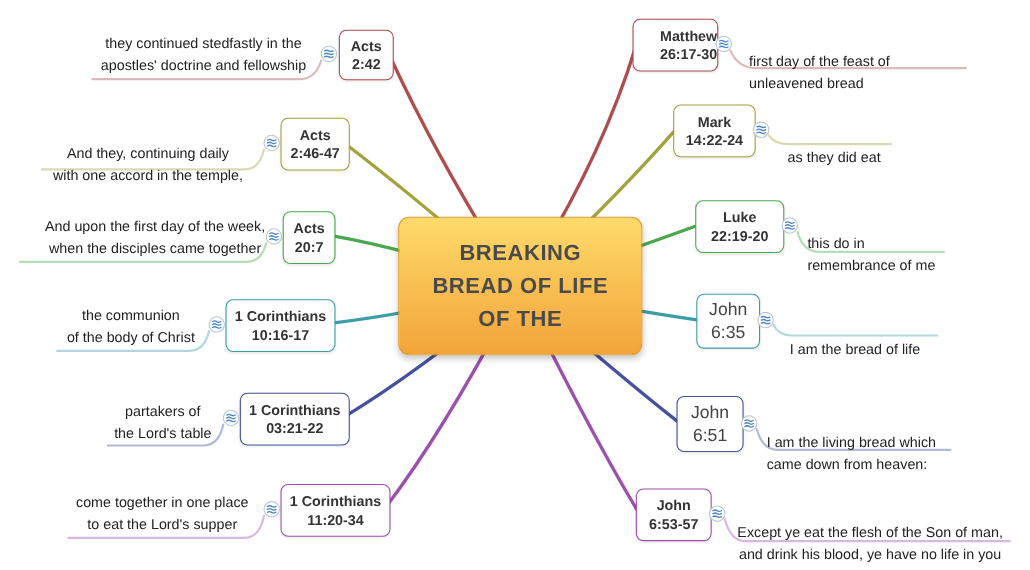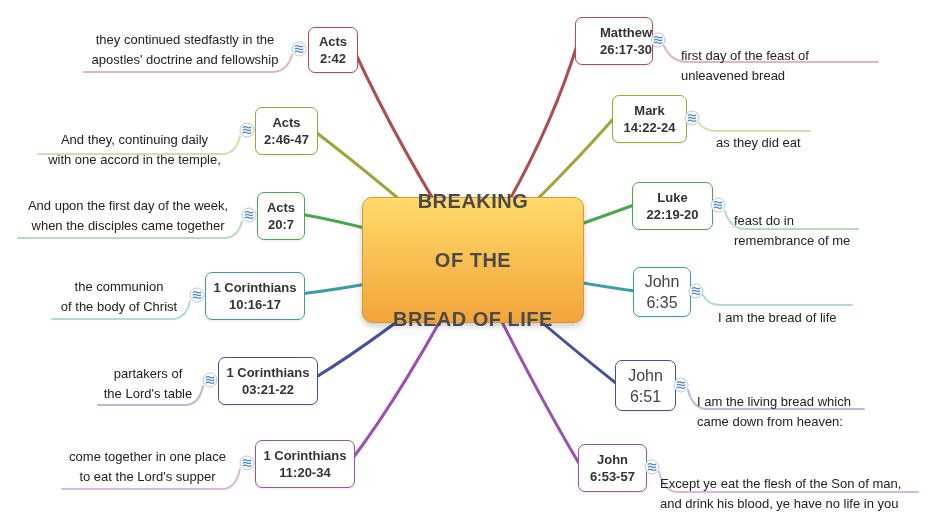--- a/index.html
+++ b/index.html
@@ -57,24 +57,24 @@
     <path d="M688 390 Q693 409 707 409 L864 409" fill="none" stroke-width="2" stroke-opacity="0.4" stroke-linecap="round" stroke="#45519D"></path>
     <path d="M659 472 Q664 492 678 492 L918 492" fill="none" stroke-width="2" stroke-opacity="0.4" stroke-linecap="round" stroke="#9C50AE"></path>
     <path d="M292 55 Q287 72 272 72 L84 72" fill="none" stroke-width="2" stroke-opacity="0.4" stroke-linecap="round" stroke="#AE4D50"></path>
     <path d="M240 136 Q236 154 222 154 L38 154" fill="none" stroke-width="2" stroke-opacity="0.4" stroke-linecap="round" stroke="#A2A33B"></path>
     <path d="M242 221 Q238 238 224 238 L18 238" fill="none" stroke-width="2" stroke-opacity="0.4" stroke-linecap="round" stroke="#49A84D"></path>
     <path d="M190 301 Q186 319 172 319 L52 319" fill="none" stroke-width="2" stroke-opacity="0.4" stroke-linecap="round" stroke="#3C9DA9"></path>
     <path d="M203 386 Q199 405 185 405 L98 405" fill="none" stroke-width="2" stroke-opacity="0.4" stroke-linecap="round" stroke="#45519D"></path>
     <path d="M240 469 Q236 489 222 489 L62 489" fill="none" stroke-width="2" stroke-opacity="0.4" stroke-linecap="round" stroke="#9C50AE"></path>
   </svg>
 
-  <div class="center-topic" style="--bg1: #FFDA6B; --bg2: #F2A43A; border-color: rgb(216, 155, 46); color: rgb(74, 74, 74); gap: 29px;">
+  <div class="center-topic" style="--bg1: #FFDA6B; --bg2: #F2A43A; border-color: rgb(216, 155, 46); color: rgb(74, 74, 74);">
     <span>BREAKING</span>
+    <span>BREAD OF LIFE</span>
     <span>OF THE</span>
-    <span>BREAD OF LIFE</span>
   </div>
 
   <div class="topic" style="left: 575px; top: 17px; width: 76px; height: 46px; border-color: rgb(174, 77, 80); align-items: flex-end;">
     <span>Matthew</span>
     <span>26:17-30</span>
   </div>
   <div class="topic" style="left: 612px; top: 95px; width: 73px; height: 46px; border-color: rgb(162, 163, 59);">
     <span>Mark</span>
     <span>14:22-24</span>
   </div>
@@ -122,45 +122,45 @@
 
   <div class="note right" style="left:681px;top:22px;width:210px;">
     <span>first day of the feast of</span>
     <span>unleavened bread</span>
   </div>
   <div class="note right" style="left:716px;top:109px;width:120px;">
     <span>as they did eat</span>
 
   </div>
   <div class="note right" style="left:734px;top:187px;width:140px;">
-    <span>feast do in</span>
+    <span>this do in</span>
     <span>remembrance of me</span>
   </div>
   <div class="note right" style="left:718px;top:284px;width:150px;">
     <span>I am the bread of life</span>
 
   </div>
   <div class="note right" style="left:697px;top:368px;width:175px;">
     <span>I am the living bread which</span>
     <span>came down from heaven:</span>
   </div>
-  <div class="note right" style="left:660px;top:450px;width:262px;">
+  <div class="note right" style="left:660px;top:450px;width:262px;text-align:center;">
     <span>Except ye eat the flesh of the Son of man,</span>
     <span>and drink his blood, ye have no life in you</span>
   </div>
 
   <div class="note left" style="left:84px;top:30px;width:202px;">
     <span>they continued stedfastly in the</span>
     <span>apostles' doctrine and fellowship</span>
   </div>
   <div class="note left" style="left:36px;top:113px;width:197px;margin-top:17px;">
     <span>And they, continuing daily</span>
     <span>with one accord in the temple,</span>
   </div>
-  <div class="note left" style="left:16px;top:196px;width:224px;">
+  <div class="note left" style="left:29px;top:196px;width:224px;">
     <span>And upon the first day of the week,</span>
     <span>when the disciples came together</span>
   </div>
   <div class="note left" style="left:50px;top:277px;width:138px;">
     <span>the communion</span>
     <span>of the body of Christ</span>
   </div>
   <div class="note left" style="left:60px;top:447px;width:175px;">
     <span>come together in one place</span>
     <span>to eat the Lord's supper</span>

